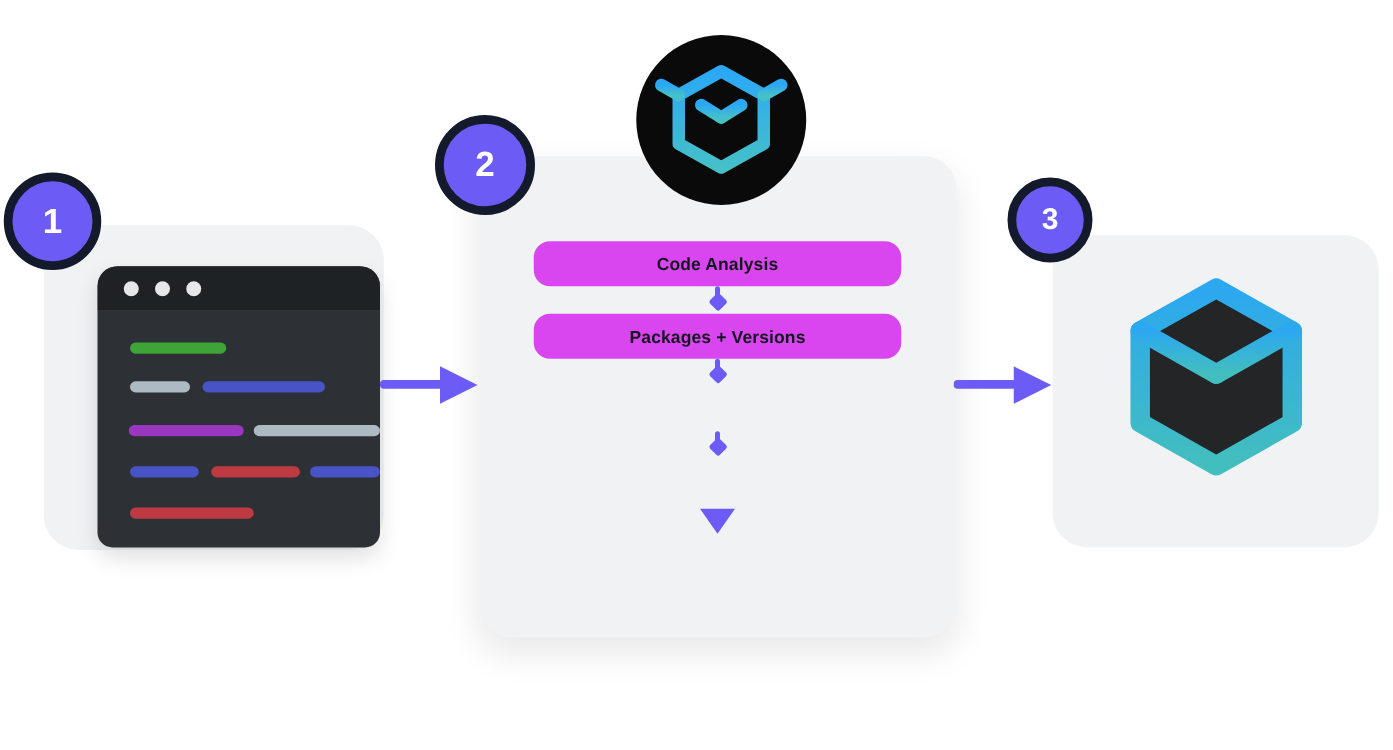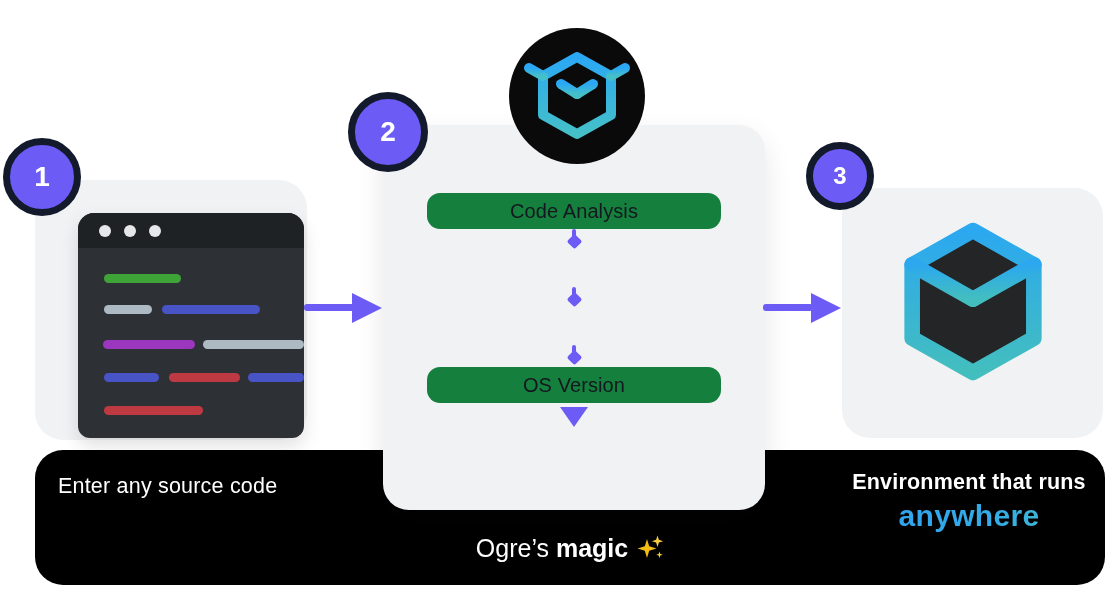--- a/index.html
+++ b/index.html
@@ -38,50 +38,36 @@
   .badge3{left:806px;top:142px;width:54px;height:54px;font-size:24px;}
   
   .arrow{position:absolute;z-index:3;}
   .arrow .shaft{position:absolute;left:0;top:11px;height:7px;background:#6C5CF5;border-radius:3px;}
   .arrow .head{position:absolute;top:0;width:0;height:0;border-top:15px solid transparent;border-bottom:15px solid transparent;border-left:30px solid #6C5CF5;}
   .arrow1{left:304px;top:293px;width:79px;height:30px;}
   .arrow2{left:763px;top:293px;width:79px;height:30px;}
   .arrow1 .shaft{width:52px;} .arrow1 .head{left:48px;}
   .arrow2 .shaft{width:50px;} .arrow2 .head{left:48px;}
   
-  .pill{position:absolute;left:44px;width:294px;height:36px;background:#15803d;border-radius:13px;display:flex;align-items:center;justify-content:center;font-size:20px;font-weight:400;color:#14171F;letter-spacing:.1px;}
+  .pill{position:absolute;left:44px;width:294px;height:36px;background:#d946ef;border-radius:13px;display:flex;align-items:center;justify-content:center;font-size:14px;font-weight:700;color:#14171F;letter-spacing:.1px;}
   .connector{position:absolute;left:185px;width:12px;display:flex;flex-direction:column;align-items:center;}
   .connector .stem{width:4px;height:9px;background:#6C5CF5;border-radius:2px;}
   .connector .dia{width:11px;height:11px;background:#6C5CF5;margin-top:-2px;transform:rotate(45deg);border-radius:2px;}
   .tri-connector{position:absolute;left:177px;width:0;height:0;border-left:14px solid transparent;border-right:14px solid transparent;border-top:20px solid #6C5CF5;}
   .env-btn{position:absolute;left:44px;top:303px;width:294px;height:52px;background:#6C5CF5;border:none;border-radius:14px;color:#fff;font-family:"Liberation Sans",sans-serif;font-size:21px;font-weight:700;letter-spacing:.2px;display:flex;align-items:center;justify-content:center;}
   
   .logo{position:absolute;left:509px;top:28px;width:136px;height:136px;border-radius:50%;background:#0A0A0A;z-index:4;display:flex;align-items:center;justify-content:center;}
   
   .cube{position:absolute;left:53px;top:30px;}
 </style>
 </head>
 <body>
 
 <div id="stage">
 
-  <div class="banner">
-    <div class="banner-left">Enter any source code</div>
-    <div class="banner-center">
-      <span>Ogre’s </span><span class="bold">magic</span><span class="sparkles"><svg width="27" height="27" viewBox="0 0 27 27">
-            <path d="M10,5 L12.2,12.3 L19.5,14.5 L12.2,16.7 L10,24 L7.8,16.7 L0.5,14.5 L7.8,12.3 Z" fill="#F3BD15"></path>
-            <path d="M20.5,1.5 L21.9,5.8 L26.2,7.2 L21.9,8.6 L20.5,12.9 L19.1,8.6 L14.8,7.2 L19.1,5.8 Z" fill="#F7CE3C"></path>
-            <path d="M22.5,17.5 L23.3,20 L25.8,20.8 L23.3,21.6 L22.5,24.1 L21.7,21.6 L19.2,20.8 L21.7,20 Z" fill="#F7CE3C"></path>
-          </svg></span>
-    </div>
-    <div class="banner-right">
-      <div class="line1">Environment that runs</div>
-      <span class="anywhere">anywhere</span>
-    </div>
-  </div>
 
   <div class="card card-left"></div>
   <div class="editor">
     <div class="editor-bar">
       <span class="wdot"></span>
       <span class="wdot"></span>
       <span class="wdot"></span>
     </div>
     <div class="cline c-green" style="left:26px;top:61px;width:77px;"></div>
     <div class="cline c-gray" style="left:26px;top:92px;width:48px;"></div>
@@ -101,29 +87,29 @@
     <div class="shaft"></div>
     <div class="head"></div>
   </div>
 
   <div class="card card-center">
     <div class="pill" style="top:68px;">Code Analysis</div>
     <div class="connector" style="top:104px;">
         <div class="stem"></div>
         <div class="dia"></div>
       </div>
+    <div class="pill" style="top:126px;">Packages + Versions</div>
     <div class="connector" style="top:162px;">
         <div class="stem"></div>
         <div class="dia"></div>
       </div>
     <div class="connector" style="top:220px;">
         <div class="stem"></div>
         <div class="dia"></div>
       </div>
-    <div class="pill" style="top:242px;">OS Version</div>
     <div class="tri-connector" style="top:282px;"></div>
   </div>
 
   <div class="logo">
     <svg width="136" height="136" viewBox="0 0 136 136">
       <defs>
         <linearGradient id="logoGrad" x1="0" y1="0" x2="0" y2="1">
           <stop offset="0" stop-color="#2BA8F5"></stop>
           <stop offset="1" stop-color="#45C0C8"></stop>
         </linearGradient>

